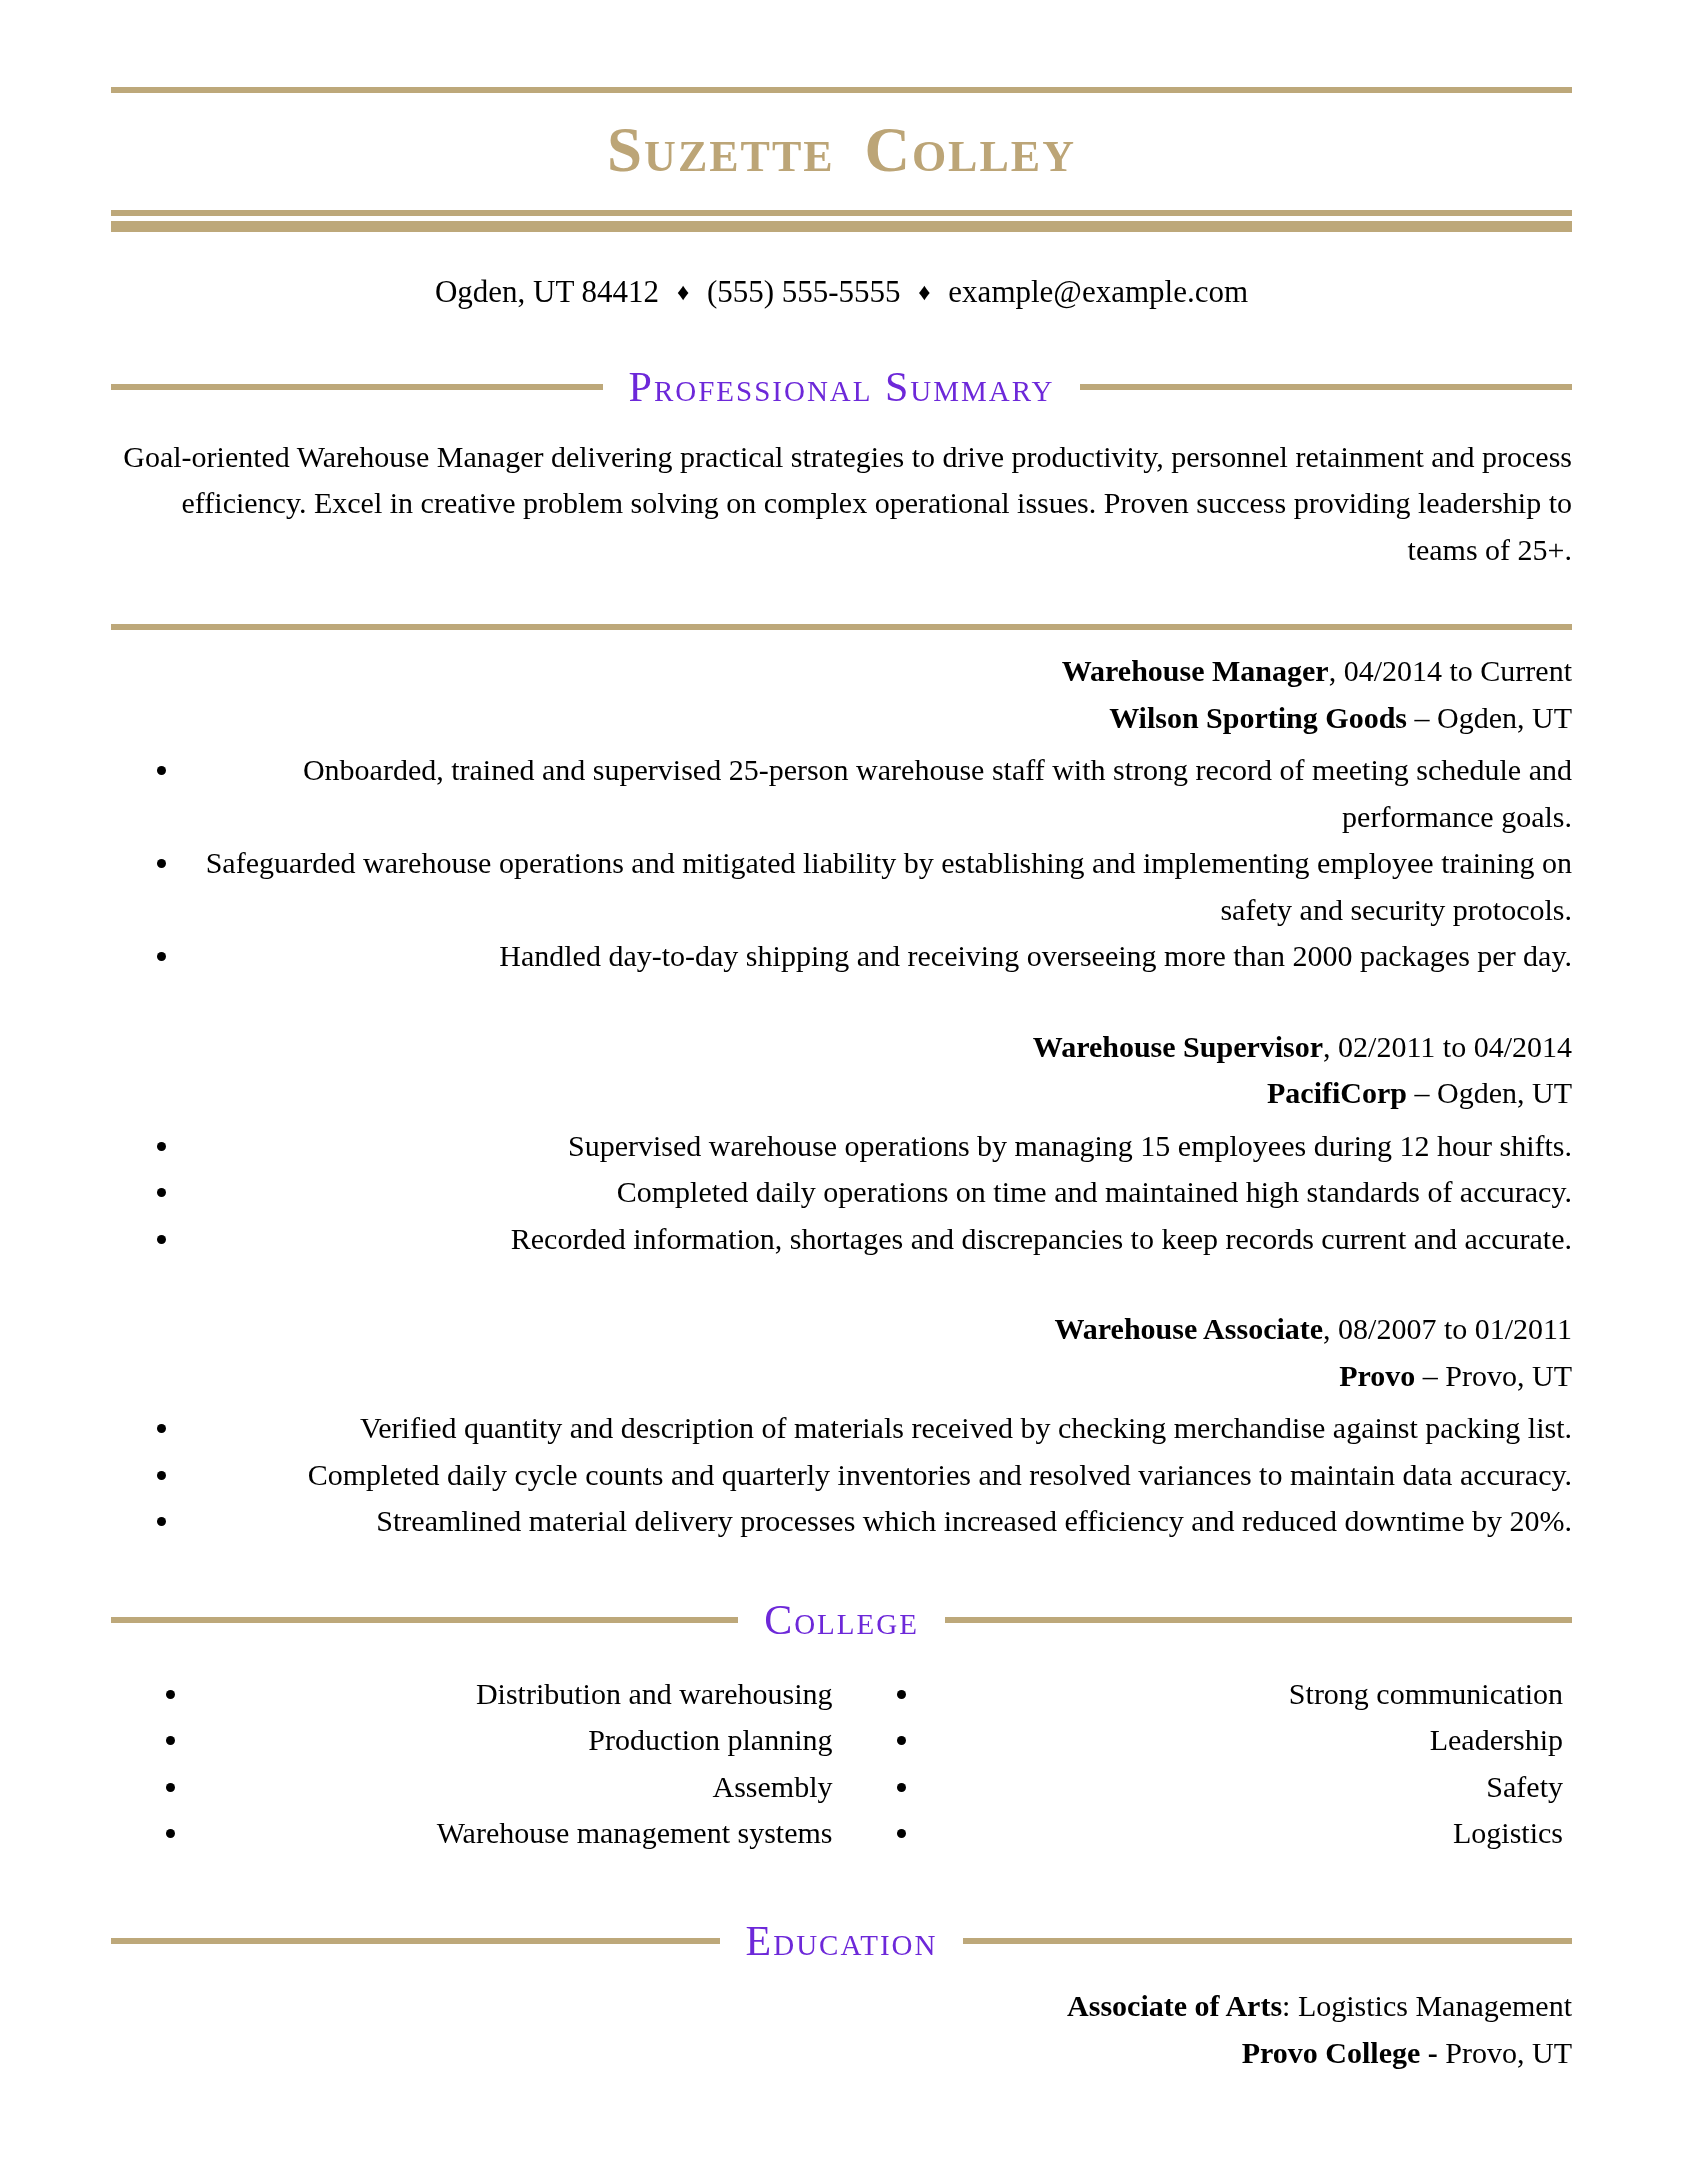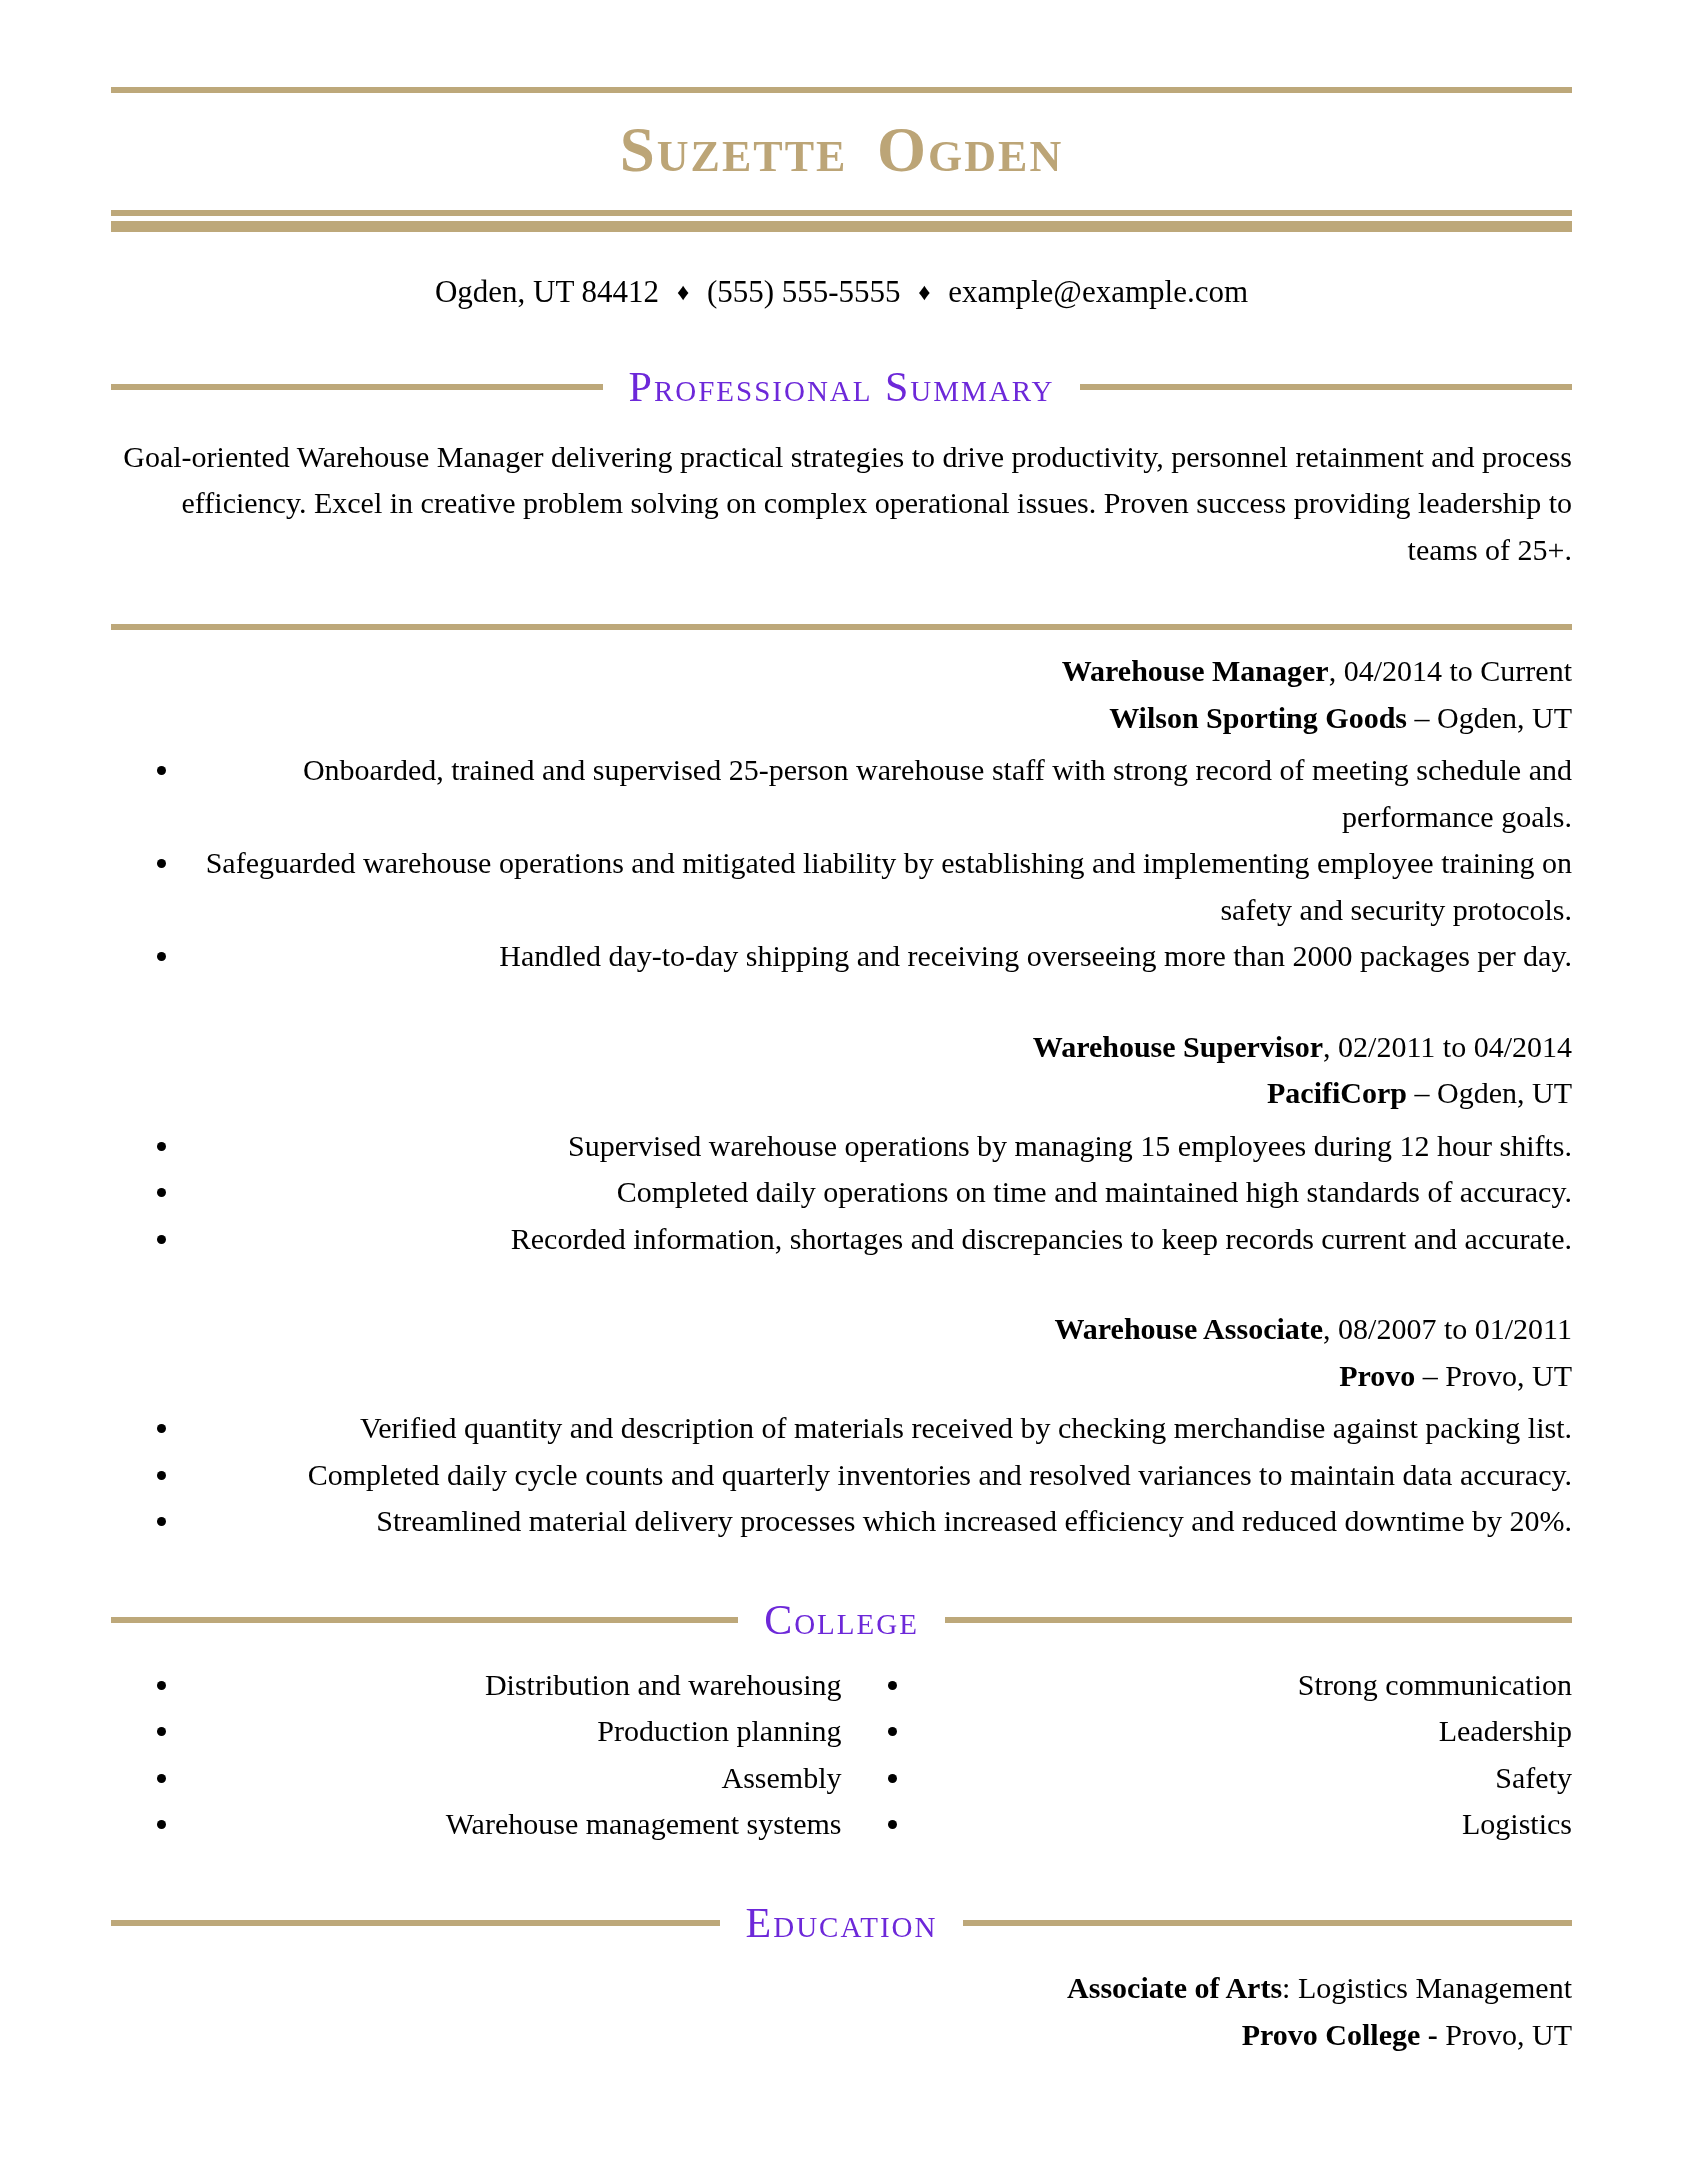--- a/index.html
+++ b/index.html
@@ -51,32 +51,32 @@
   
   .body-text, .job-line, li { font-size: 30px; line-height: 1.55; text-align: right; }
   .summary-text { margin: 22px 0 0; }
   .b { font-weight: 700; }
 
   .job { margin: 0 0 44px; }
   .job:last-of-type { margin-bottom: 0; }
   ul.bullets { margin: 6px 0 0; padding-left: 71px; list-style: disc outside; }
 
   .skills { display: flex; margin-top: 18px; }
-  ul.skill-col { flex: 1; margin: 0; padding-left: 71px; list-style: disc outside; }
+  ul.skill-col { flex: 1; margin: 9px; padding-left: 71px; list-style: disc outside; }
 
   .edu { margin-top: 18px; }
 </style>
 </head>
 <body>
 
 <div class="page">
 
   <div class="rule rule-top"></div>
 
-  <h1 class="name">Suzette Ogden</h1>
+  <h1 class="name">Suzette Colley</h1>
 
   <div class="double-rule">
     <div class="thin"></div>
     <div class="thick"></div>
   </div>
 
   <div class="contact">
     <span>Ogden, UT 84412</span>
     <span class="diamond">♦</span>
     <span>(555) 555-5555</span>

